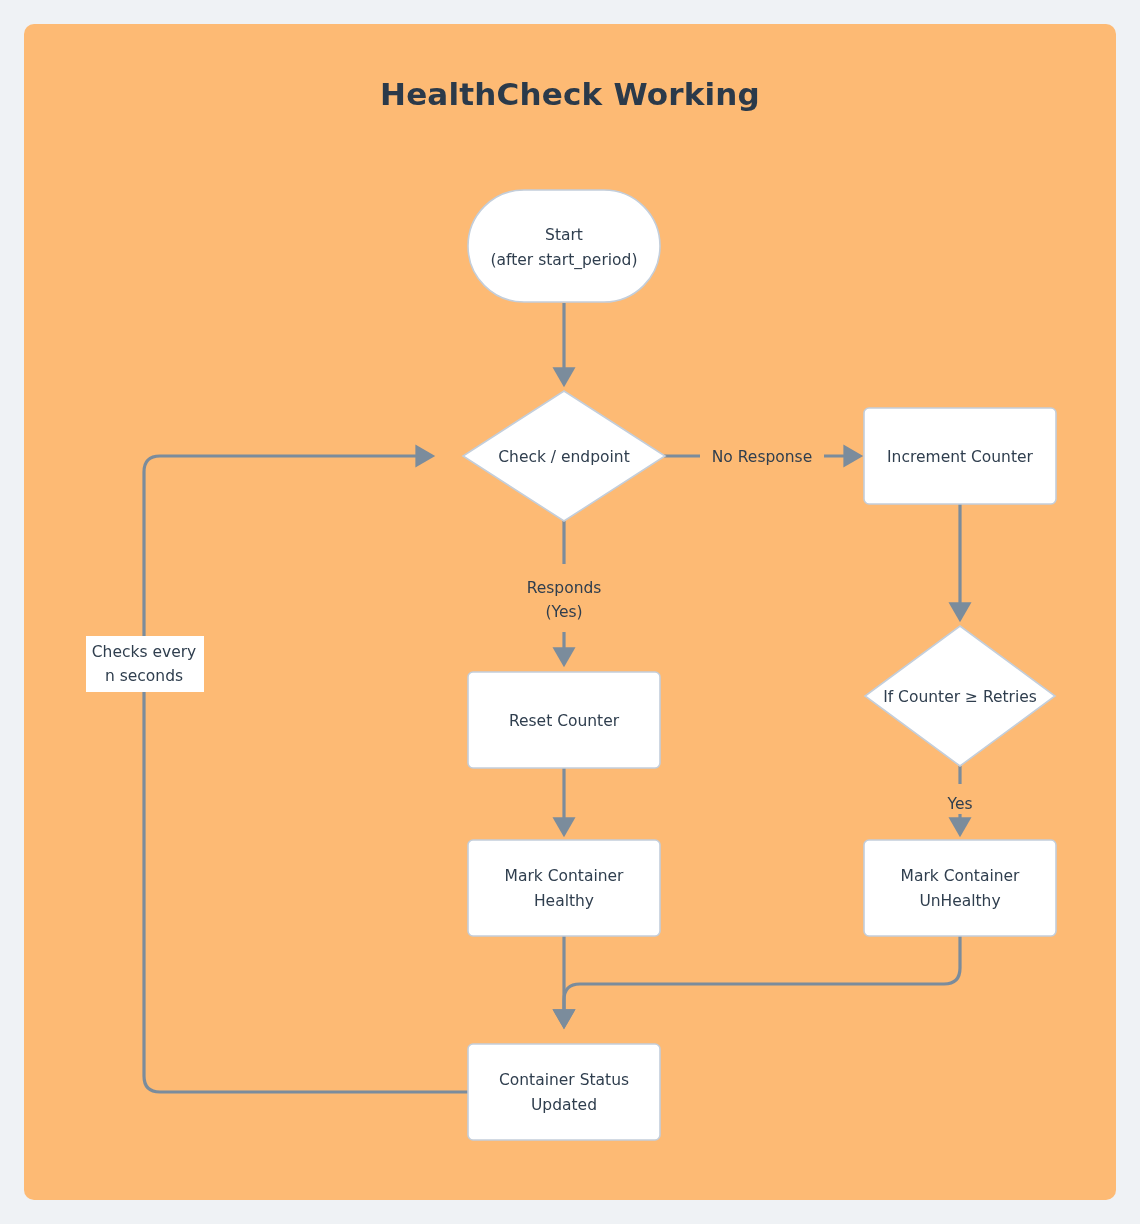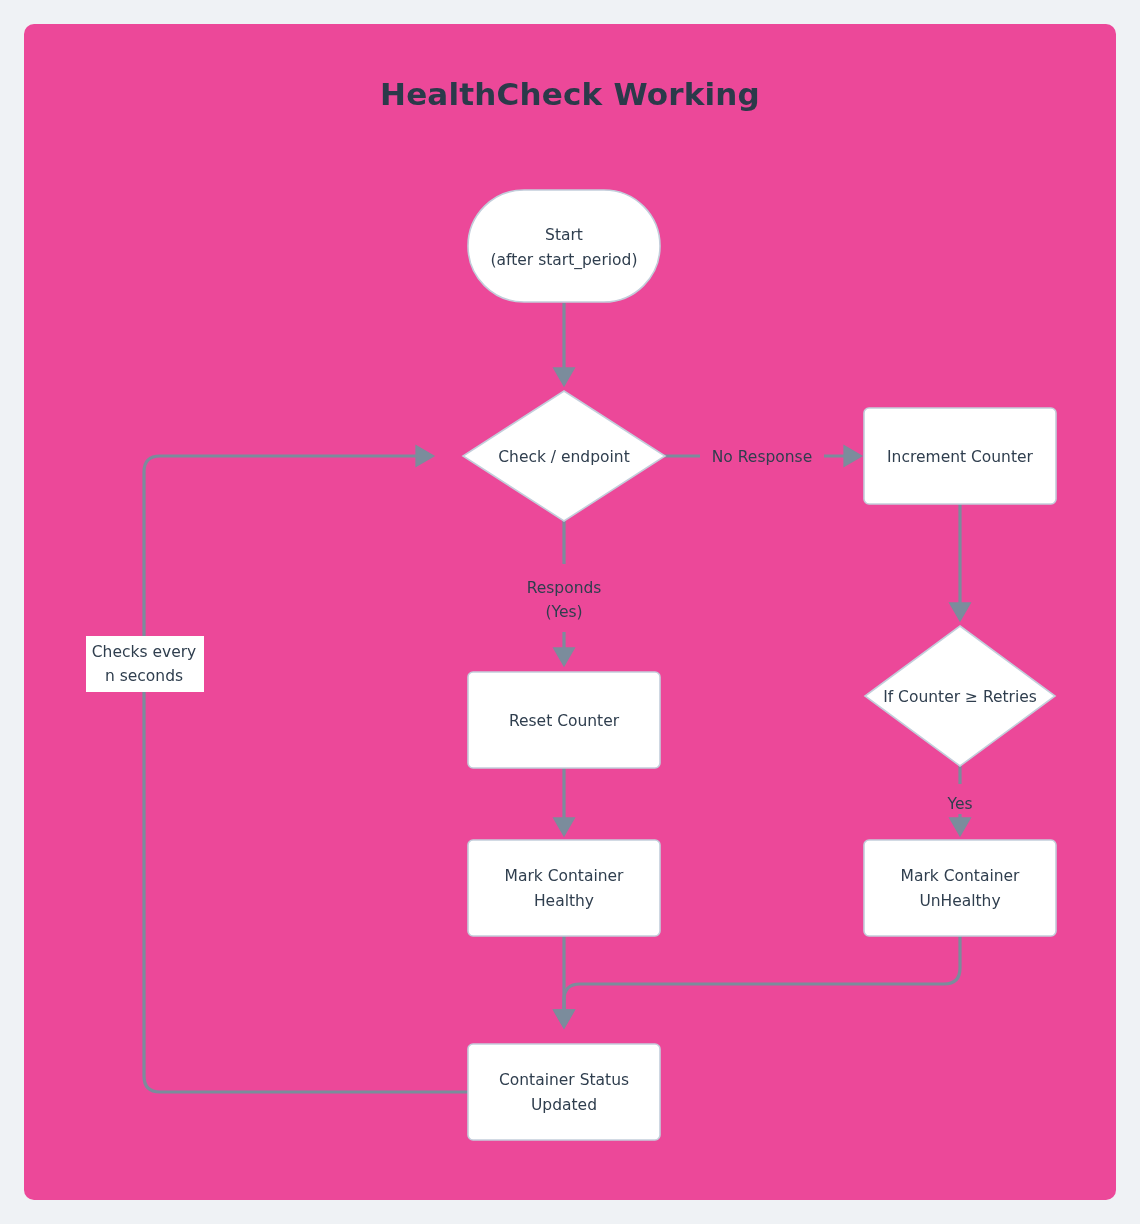--- a/index.html
+++ b/index.html
@@ -18,21 +18,21 @@
     width: 1140px;
     height: 1224px;
     background: #eff2f5;
   }
   #card {
     position: absolute;
     left: 24px;
     top: 24px;
     width: 1092px;
     height: 1176px;
-    background: #ec4899;
+    background: #fdba74;
     border-radius: 10px;
   }
   #title {
     position: absolute;
     left: 0;
     top: 52px;
     width: 1092px;
     text-align: center;
     font-size: 31px;
     font-weight: 700;

